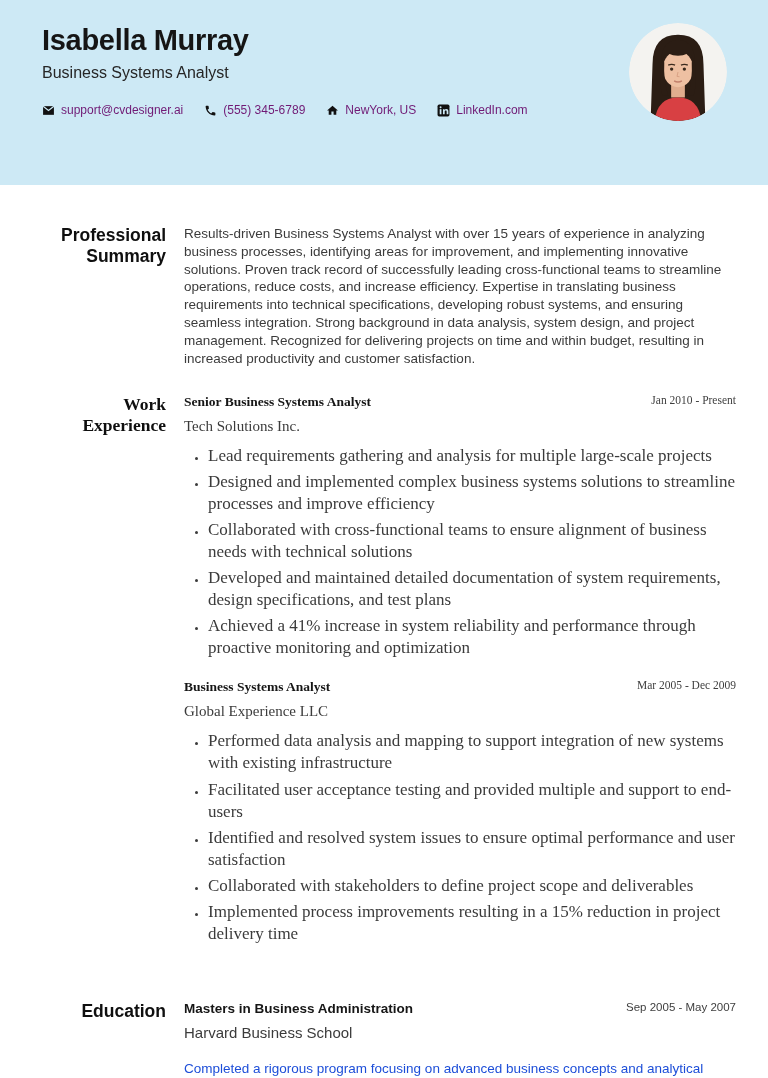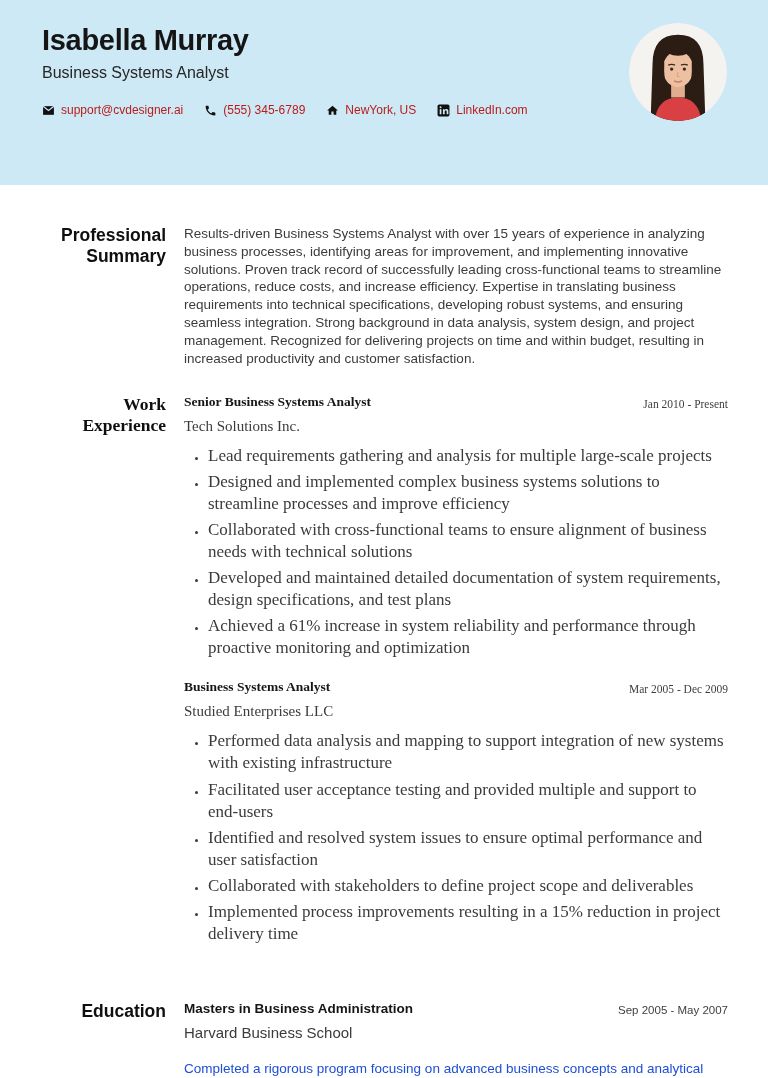--- a/index.html
+++ b/index.html
@@ -4,40 +4,40 @@
 <style>
   * { margin:0; padding:0; box-sizing:border-box; }
   html,body { width:768px; height:1078px; overflow:hidden; background:#fff;
     font-family:"Liberation Sans", sans-serif; color:#1a1a1a; }
 
   
   .header { position:relative; height:185px; padding-left:42px; }
   .name { padding-top:24px; font-size:29px; font-weight:bold; letter-spacing:-0.3px; color:#151515; }
   .job-title-header { margin-top:7px; font-size:16px; color:#262626; }
   .contacts { display:flex; align-items:center; gap:21px; margin-top:21px; font-size:12px; color:#141414; }
-  .contact-item { display:flex; align-items:center; gap:6px; text-decoration:none; color:#b91c1c; }
+  .contact-item { display:flex; align-items:center; gap:6px; text-decoration:none; color:#701a75; }
   .contact-item svg { display:block; }
   .avatar { position:absolute; top:23px; right:41px; width:98px; height:98px;
     border-radius:50%; overflow:hidden; }
   .avatar svg { display:block; width:100%; height:100%; }
 
   
   .main { padding-top:40px; }
-  .section { display:grid; grid-template-columns:166px 1fr; column-gap:18px; padding-right:40px; }
+  .section { display:grid; grid-template-columns:166px 1fr; column-gap:18px; padding-right:32px; }
   .section-summary   { margin-bottom:26px; }
   .section-experience{ margin-bottom:52px;font-family:Liberation Serif, serif; }
   .section-education { margin-bottom:38px; }
   .section-label { text-align:right; font-size:17.5px; font-weight:bold; color:#0f0f0f;
     line-height:1.22; padding-left:36px; }
 
   .body-text { font-size:13.5px; line-height:1.32; color:#3b3b3b; }
 
   
   .entry + .entry { margin-top:20px; }
-  .entry-head { display:flex; justify-content:space-between; align-items:flex-end;gap:16px; }
+  .entry-head { display:flex; justify-content:space-between; align-items:flex-start;gap:16px; }
   .entry-title { font-size:13.5px; font-weight:bold; color:#161616; }
   .entry-date { font-size:11.5px; color:#3e3e3e; white-space:nowrap; margin-left:12px; }
   .entry-sub { margin-top:8px; font-size:15px; color:#3b3b3b; }
   ul.bullets { margin-top:10px; padding-left:24px; }
   ul.bullets li { font-size:17px; line-height:1.3; color:#3b3b3b; margin-bottom:4px; }
   ul.bullets li::marker { font-size:11px; }
   .entry-desc { margin-top:19px; font-size:13.5px; line-height:1.32; color:#1d4ed8; }
 
   
   .skills-grid { display:grid; grid-template-columns:1fr 1fr; column-gap:30px; row-gap:6px; }
@@ -145,30 +145,30 @@
         <div class="entry-head">
           <span class="entry-title">Senior Business Systems Analyst</span>
           <span class="entry-date">Jan 2010 - Present</span>
         </div>
         <div class="entry-sub">Tech Solutions Inc.</div>
         <ul class="bullets">
           <li>Lead requirements gathering and analysis for multiple large-scale projects</li>
           <li>Designed and implemented complex business systems solutions to streamline processes and improve efficiency</li>
           <li>Collaborated with cross-functional teams to ensure alignment of business needs with technical solutions</li>
           <li>Developed and maintained detailed documentation of system requirements, design specifications, and test plans</li>
-          <li>Achieved a 61% increase in system reliability and performance through proactive monitoring and optimization</li>
+          <li>Achieved a 41% increase in system reliability and performance through proactive monitoring and optimization</li>
         </ul>
       </div>
 
       <div class="entry">
         <div class="entry-head">
           <span class="entry-title">Business Systems Analyst</span>
           <span class="entry-date">Mar 2005 - Dec 2009</span>
         </div>
-        <div class="entry-sub">Studied Enterprises LLC</div>
+        <div class="entry-sub">Global Experience LLC</div>
         <ul class="bullets">
           <li>Performed data analysis and mapping to support integration of new systems with existing infrastructure</li>
           <li>Facilitated user acceptance testing and provided multiple and support to end-users</li>
           <li>Identified and resolved system issues to ensure optimal performance and user satisfaction</li>
           <li>Collaborated with stakeholders to define project scope and deliverables</li>
           <li>Implemented process improvements resulting in a 15% reduction in project delivery time</li>
         </ul>
       </div>
 
     </div>

